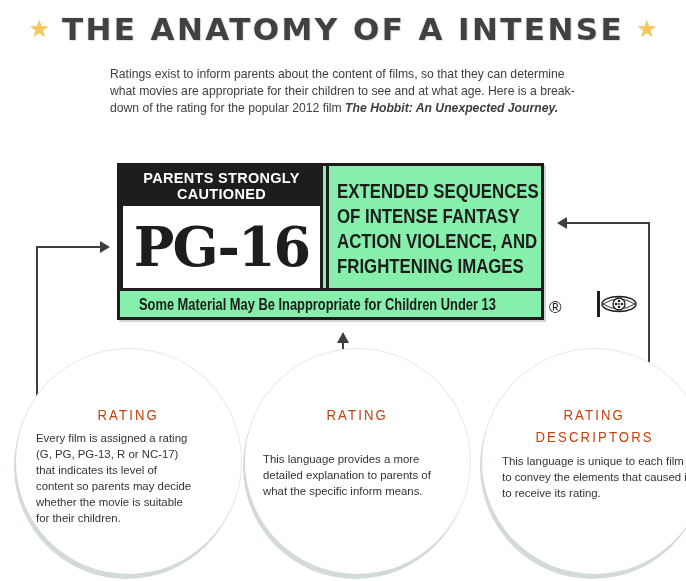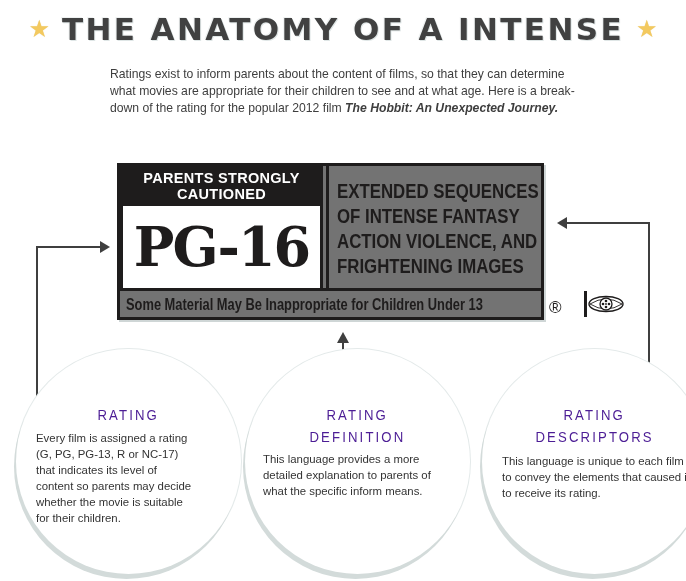--- a/index.html
+++ b/index.html
@@ -21,21 +21,21 @@
   
   .intro {
     position: absolute; left: 110px; top: 66px; width: 480px;
     font-size: 12.2px; line-height: 17px; color: #3e3e3e;
   }
   .intro em { font-style: italic; font-weight: bold; margin-top: 35px; }
 
   
   .rating-box {
     position: absolute; left: 117px; top: 163px; width: 427px; height: 157px;
-    border: 3px solid #1e1c1c; background: #737373;
+    border: 3px solid #1e1c1c; background: #86efac;
     box-shadow: 2px 2px 0 #cfd6d6;
   }
   .rb-left {
     position: absolute; left: 0; top: 0; width: 203px; height: 125px;
     background: #1e1c1c;
   }
   .rb-caution {
     position: absolute; left: 0; top: 4px; width: 203px; text-align: center;
     color: #fff; font-weight: bold; font-size: 14.5px; line-height: 16px; letter-spacing: 0.3px;
   }
@@ -54,21 +54,21 @@
   .rb-descriptor {
     font-family: "Liberation Sans", sans-serif; font-weight: bold;
     font-size: 20.5px; line-height: 25px; color: #1e1c1c;
     transform: scaleX(0.82); transform-origin: left top; white-space: nowrap;
   }
   .rb-bottom {
     position: absolute; left: 0; right: 0; top: 122px; height: 29px;
     border-top: 3px solid #1e1c1c; display: flex;
   }
   .rb-note {
-    flex: 1; display: flex; align-items: center; padding-left: 6px;
+    flex: 1; display: flex; align-items: center; padding-left: 19px;
     font-weight: bold; font-size: 16.5px; color: #1e1c1c; white-space: nowrap;
   }
   .rb-note span { display: inline-block; transform: scaleX(0.78); transform-origin: left center; }
   .rb-seal {
     width: 47px; border-left: 3px solid #1e1c1c;
     display: flex; align-items: center; justify-content: center;
   }
   .registered {
     position: absolute; left: 549px; top: 298px; font-size: 17px; color: #1e1c1c;
   }
@@ -83,21 +83,21 @@
     border-left: 6px solid transparent; border-right: 6px solid transparent; border-bottom: 11px solid #3f3f3f; }
 
   
   .circle {
     position: absolute; width: 225px; height: 225px; border-radius: 50%;
     background: #fff;
     box-shadow: -2px 5px 0 #d3dbda, 0 0 0 1px #e4eaea;
   }
   .circle-title {
     position: absolute; left: 0; right: 0; text-align: center;
-    color: #4c1d95; font-family: "Liberation Sans", sans-serif;
+    color: #c2410c; font-family: "Liberation Sans", sans-serif;
     font-size: 15.5px; letter-spacing: 2.5px; line-height: 22px;
   }
   .circle-title span { display: inline-block; transform: scaleX(0.85); }
   .circle-body {
     position: absolute; font-size: 11.4px; line-height: 16px; color: #333;
   }
 </style>
 </head>
 <body>
 
@@ -163,21 +163,20 @@
 <div class="circle" style="left:16px; top:349px;">
   <div class="circle-title" style="top:55px;">
     <span>RATING</span>
   </div>
   <div class="circle-body" style="left:20px; top:81px; width:160px;">Every film is assigned a rating (G, PG, PG-13, R or NC-17) that indicates its level of content so parents may decide whether the movie is suitable for their children.</div>
 </div>
 
 <div class="circle" style="left:245px; top:349px;">
   <div class="circle-title" style="top:55px;">
     <div><span>RATING</span></div>
-    <div><span>DEFINITION</span></div>
   </div>
   <div class="circle-body" style="left:18px; top:102px; width:190px;">This language provides a more detailed explanation to parents of what the specific inform means.</div>
 </div>
 
 <div class="circle" style="left:482px; top:349px;">
   <div class="circle-title" style="top:55px;">
     <div><span>RATING</span></div>
     <div><span>DESCRIPTORS</span></div>
   </div>
   <div class="circle-body" style="left:20px; top:104px; width:190px;">This language is unique to each film to convey the elements that caused it to receive its rating.</div>

